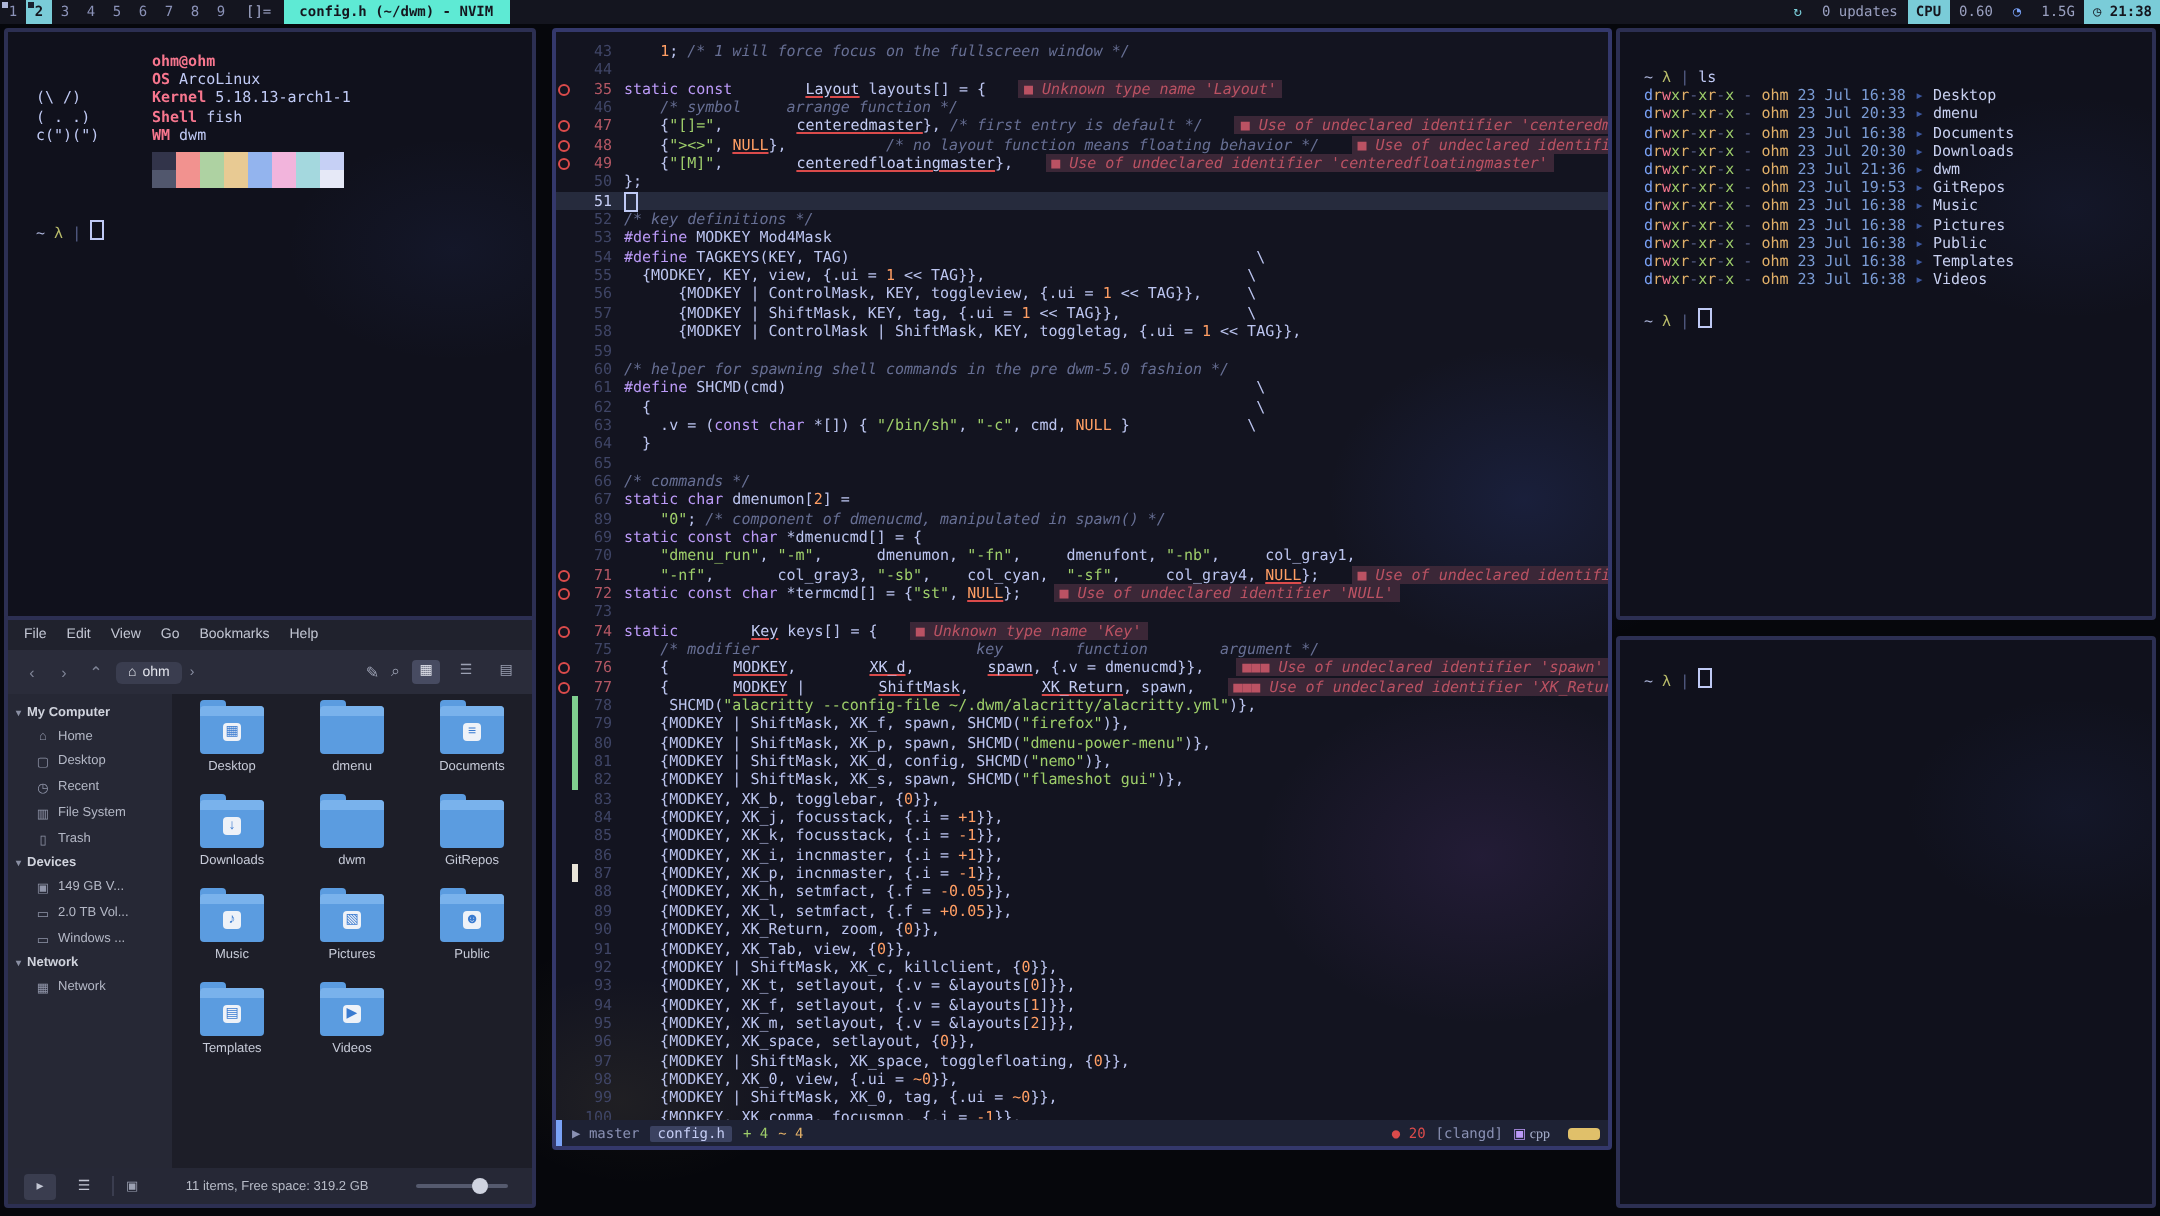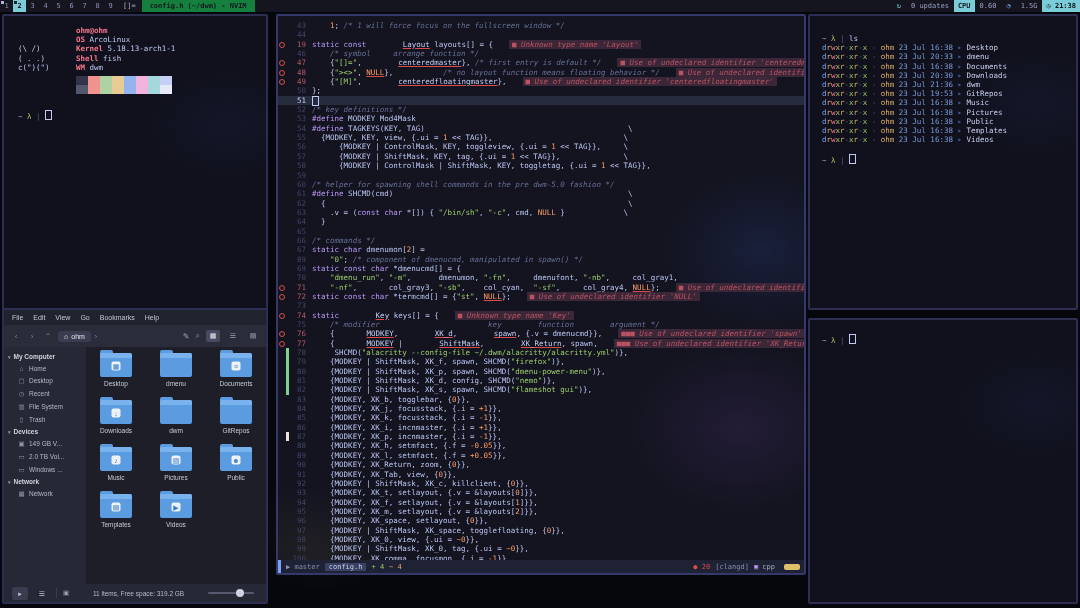--- a/index.html
+++ b/index.html
@@ -13,21 +13,21 @@
       radial-gradient(120px 90px  at 320px 530px, rgba(210,190,90,.05), transparent 70%);}
   
   #topbar{position:absolute;left:0;top:0;width:1080px;height:12px;background:#14151f;
           display:flex;align-items:stretch;font-size:7px;color:#9aa0c0;}
   #tags{display:flex;}
   .tag{width:13px;text-align:center;line-height:12px;position:relative;color:#8b92b8;}
   .tag.act{background:#7accd8;color:#15161e;font-weight:bold;}
   .tag .ind{position:absolute;left:1px;top:1px;width:3px;height:3px;background:#aeb6d8;}
   .tag.act .ind{background:#1a2230;}
   #layoutsym{line-height:12px;padding:0 6px;color:#aab1d4;}
-  #wintitle{background:#15803d;color:#15161e;line-height:12px;padding:0 8px;font-weight:bold;}
+  #wintitle{background:#5eead4;color:#15161e;line-height:12px;padding:0 8px;font-weight:bold;}
   #barstats{margin-left:auto;display:flex;align-items:stretch;line-height:12px;gap:0;}
   .stat{padding:0 5px;}
   .chip{background:#7accd8;color:#15161e;font-weight:bold;padding:0 4px;}
   .cyan{color:#7accd8;} .blue{color:#7aa2f7;}
   
   .win{position:absolute;border:2px solid #2c2f52;border-radius:2px;box-sizing:border-box;overflow:hidden;}
   .term{background:
       radial-gradient(120px 80px at 85% 30%, rgba(70,100,210,.07), transparent 70%),
       #10111c;color:#c0caf5;font-size:7.5px;line-height:9.2px;}
   .tline{white-space:pre;}
@@ -67,21 +67,21 @@
   .t-m{color:#676f94;font-style:italic;}
   .t-e{color:#c5cdf5;text-decoration:underline;text-decoration-color:#db4b4b;margin-left:32px;}
   .t-x{color:#ff9e64;text-decoration:underline;text-decoration-color:#db4b4b;}
   .diag{color:#bb5263;background:#3b2737;font-style:italic;margin-left:16px;padding:0 3px;}
   #ed-status{height:13px;background:#1e2234;display:flex;align-items:center;font-size:7px;gap:5px;padding:0 4px 0 0;}
   #ed-status .lbar{width:3px;height:13px;background:#7aa2f7;}
   .st-branch{color:#8a91b4;}
   .st-file{background:#3b4261;color:#c5cdf5;padding:0 4px;border-radius:1px;}
   .st-add{color:#9ece6a;} .st-chg{color:#e0af68;}
   .st-err{color:#db4b4b;margin-left:auto;}
-  .st-lsp{color:#8a91b4;} .st-ft{color:#a5aecb;} .st-ftico{color:#bb9af7;}
+  .st-lsp{color:#8a91b4;} .st-ft{color:#a5aecb;font-family:Liberation Serif, serif;} .st-ftico{color:#bb9af7;}
   .st-pos{width:16px;height:6px;background:#e0c06a;border-radius:2px;margin-left:4px;}
   
   #fm{background:#20222d;font-family:"Liberation Sans",sans-serif;color:#b8bcc8;display:flex;flex-direction:column;}
   #fm-menubar{height:15px;background:#20222d;display:flex;gap:10px;align-items:center;padding:0 8px;font-size:7px;flex:none;}
   .menu-item{color:#c3c7d4;}
   #fm-toolbar{height:22px;background:#2a2c3a;display:flex;align-items:center;gap:4px;padding:0 6px;font-size:8px;flex:none;}
   .nav-btn{color:#7f8496;width:12px;text-align:center;}
   #crumb{background:#3a3d4f;color:#e4e6ee;border-radius:3px;padding:2px 6px;font-size:7px;display:flex;gap:3px;align-items:center;}
   .crumb-next{color:#8a8fa3;font-size:7px;}
   #tb-right{margin-left:auto;display:flex;gap:6px;align-items:center;}
@@ -172,21 +172,21 @@
         </div>
       </div>
     </div>
   <div class="tline prompt" id="nf-prompt" style="margin:16px 0 0 14px;"><span class="cwd">~</span> <span class="sym">λ</span> <span class="bar">|</span> <span class="curbox"></span></div>
 </div>
 
 <div class="win" id="editor" style="left:276px;top:14px;width:530px;height:561px;">
   <div id="ed-lines">
       <div class="eline"><span class="sgn"></span><span class="git"></span><span class="lnum">43</span><span class="code"><span class="t-c">    </span><span class="t-n">1</span><span class="t-c">; </span><span class="t-m">/* 1 will force focus on the fullscreen window */</span></span></div>
       <div class="eline"><span class="sgn"></span><span class="git"></span><span class="lnum">44</span><span class="code"></span></div>
-      <div class="eline"><span class="sgn err"></span><span class="git"></span><span class="lnum errn">19</span><span class="code"><span class="t-k">static const </span><span class="t-e">Layout</span><span class="t-c"> layouts[] = {</span><span class="diag">■ Unknown type name 'Layout'</span></span></div>
+      <div class="eline"><span class="sgn err"></span><span class="git"></span><span class="lnum errn">35</span><span class="code"><span class="t-k">static const </span><span class="t-e">Layout</span><span class="t-c"> layouts[] = {</span><span class="diag">■ Unknown type name 'Layout'</span></span></div>
       <div class="eline"><span class="sgn"></span><span class="git"></span><span class="lnum">46</span><span class="code"><span class="t-c">    </span><span class="t-m">/* symbol     arrange function */</span></span></div>
       <div class="eline"><span class="sgn err"></span><span class="git"></span><span class="lnum errn">47</span><span class="code"><span class="t-c">    {</span><span class="t-s">"[]="</span><span class="t-c">, </span><span class="t-e">centeredmaster</span><span class="t-c">}, </span><span class="t-m">/* first entry is default */</span><span class="diag">■ Use of undeclared identifier 'centeredmaster'</span></span></div>
       <div class="eline"><span class="sgn err"></span><span class="git"></span><span class="lnum errn">48</span><span class="code"><span class="t-c">    {</span><span class="t-s">"&gt;&lt;&gt;"</span><span class="t-c">, </span><span class="t-x">NULL</span><span class="t-c">},           </span><span class="t-m">/* no layout function means floating behavior */</span><span class="diag">■ Use of undeclared identifier '</span></span></div>
       <div class="eline"><span class="sgn err"></span><span class="git"></span><span class="lnum errn">49</span><span class="code"><span class="t-c">    {</span><span class="t-s">"[M]"</span><span class="t-c">, </span><span class="t-e">centeredfloatingmaster</span><span class="t-c">},</span><span class="diag">■ Use of undeclared identifier 'centeredfloatingmaster'</span></span></div>
       <div class="eline"><span class="sgn"></span><span class="git"></span><span class="lnum">50</span><span class="code"><span class="t-c">};</span></span></div>
       <div class="eline cur"><span class="sgn"></span><span class="git"></span><span class="lnum curn">51</span><span class="code"><span class="curbox"></span></span></div>
       <div class="eline"><span class="sgn"></span><span class="git"></span><span class="lnum">52</span><span class="code"><span class="t-m">/* key definitions */</span></span></div>
       <div class="eline"><span class="sgn"></span><span class="git"></span><span class="lnum">53</span><span class="code"><span class="t-k">#define</span><span class="t-c"> MODKEY Mod4Mask</span></span></div>
       <div class="eline"><span class="sgn"></span><span class="git"></span><span class="lnum">54</span><span class="code"><span class="t-k">#define</span><span class="t-c"> TAGKEYS(KEY, TAG)                                             \</span></span></div>
       <div class="eline"><span class="sgn"></span><span class="git"></span><span class="lnum">55</span><span class="code"><span class="t-c">  {MODKEY, KEY, view, {.ui = </span><span class="t-n">1</span><span class="t-c"> &lt;&lt; TAG}},                             \</span></span></div>

